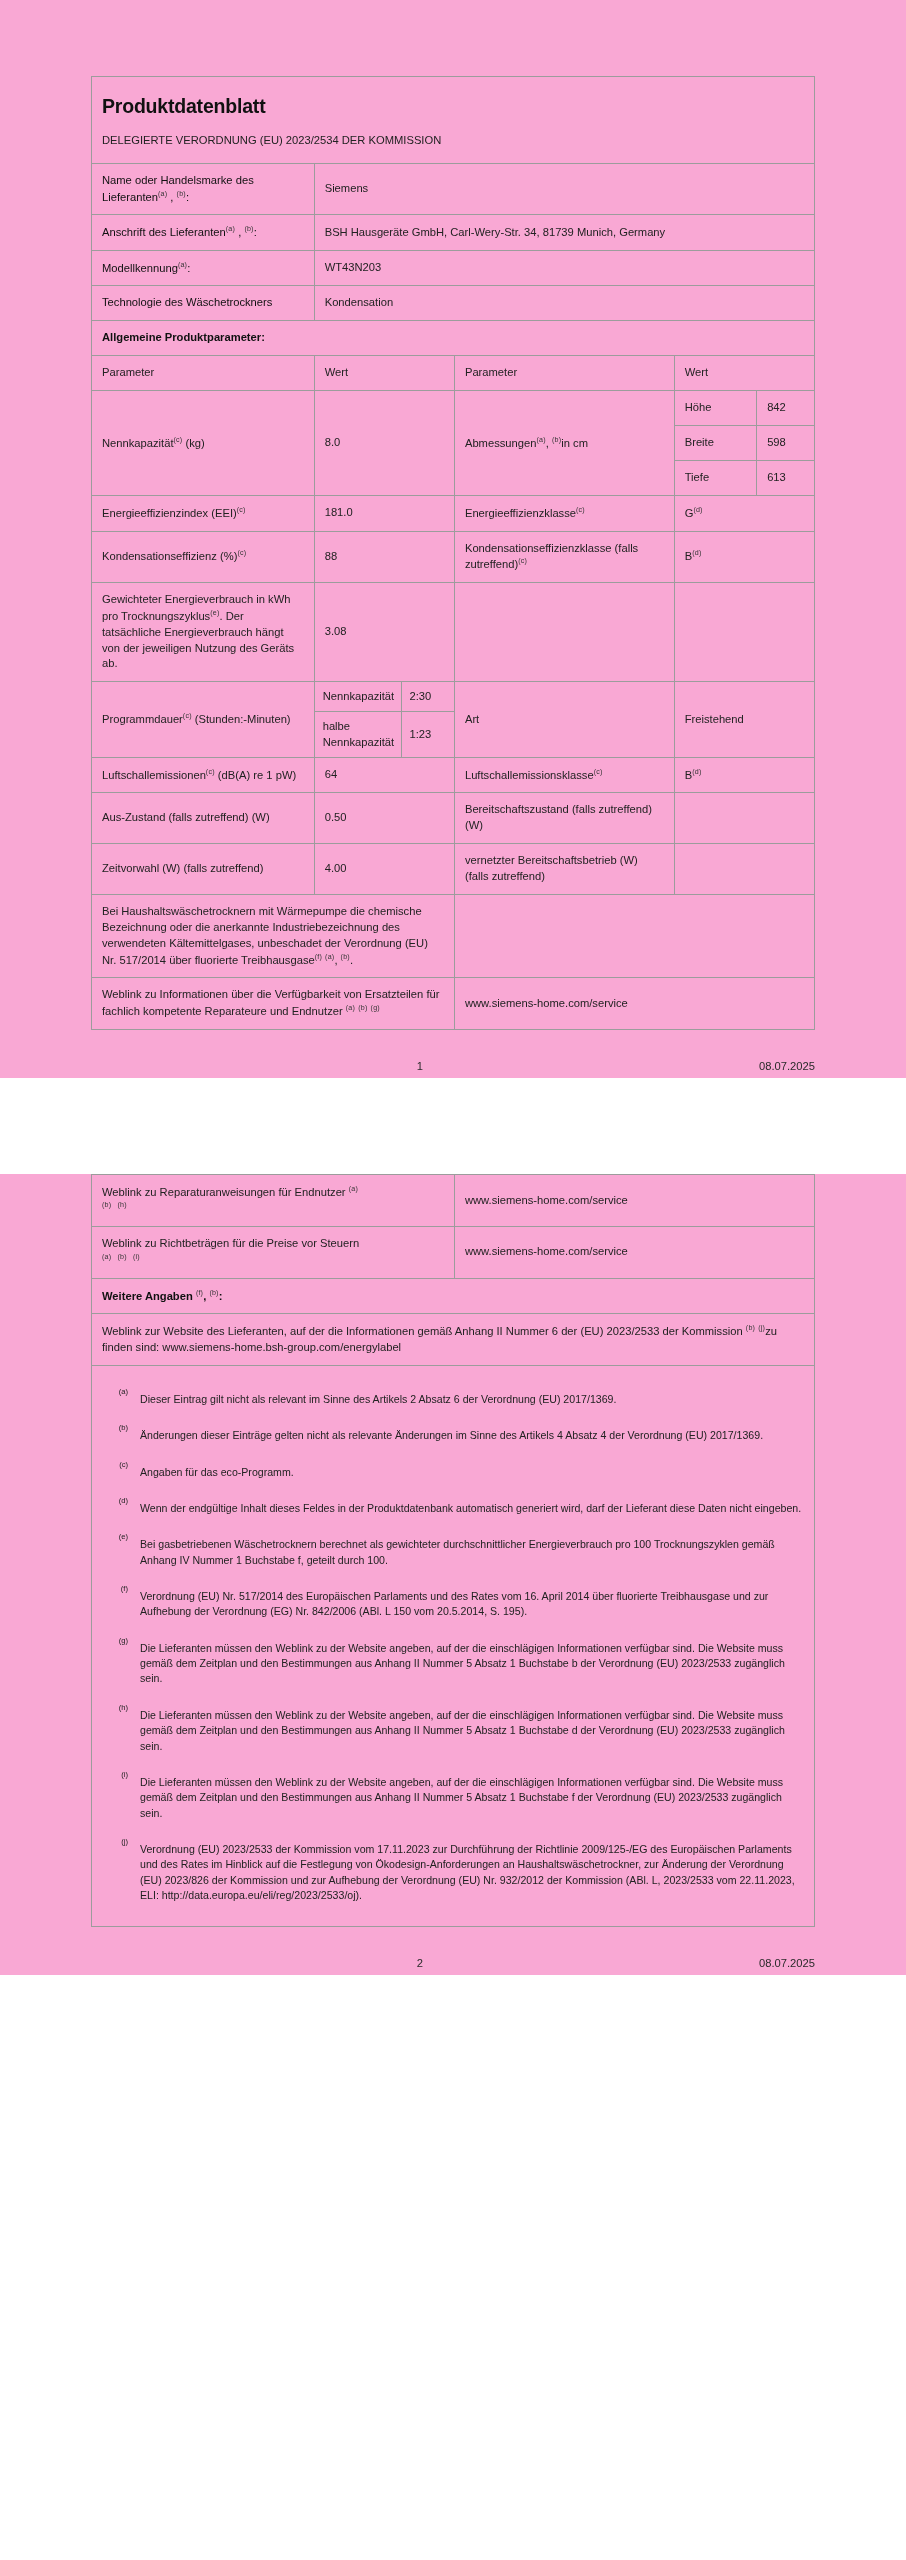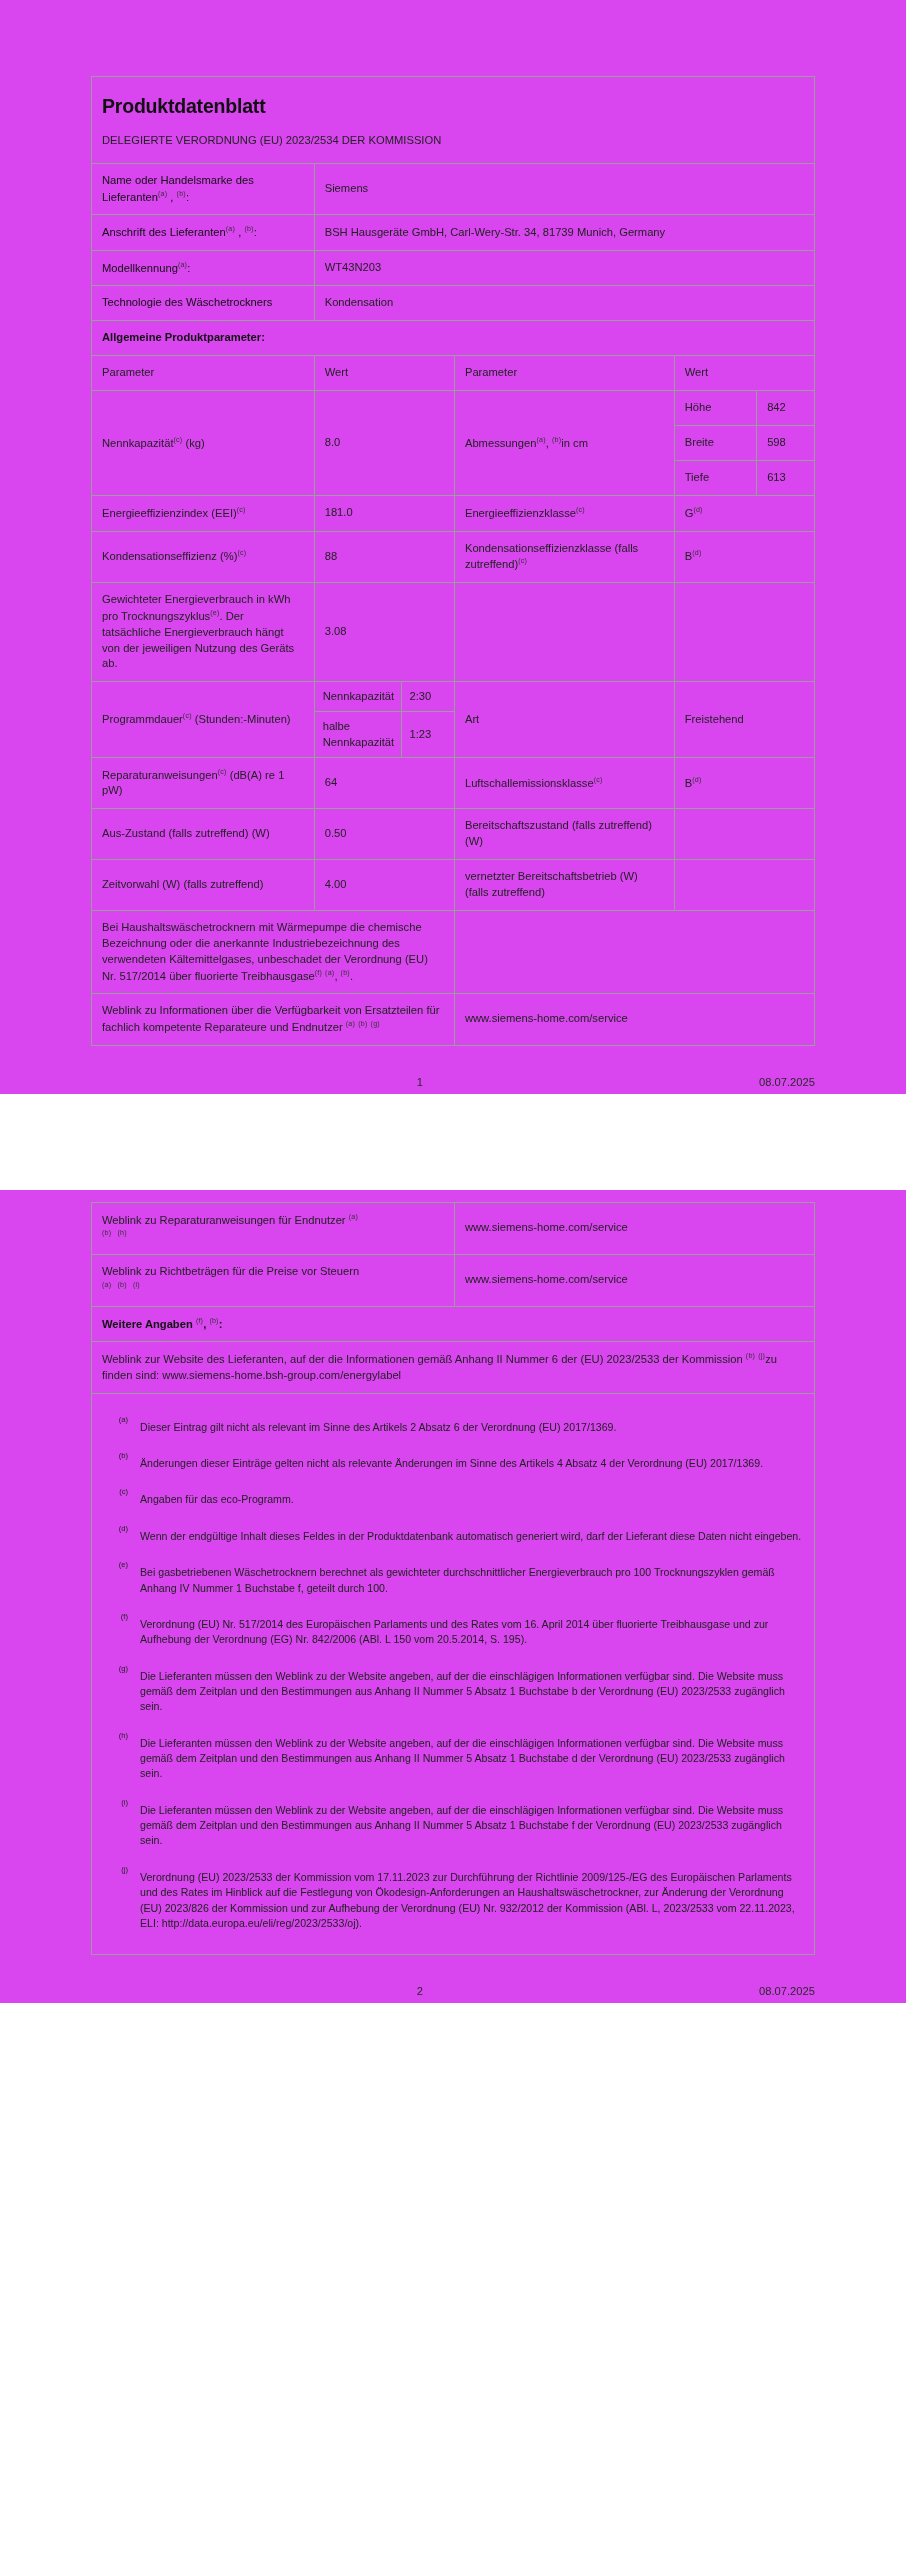--- a/index.html
+++ b/index.html
@@ -10,28 +10,28 @@
     width: 906px;
   }
   body {
     font-family: "Liberation Sans", sans-serif;
     color: #1a1a1a;
     -webkit-font-smoothing: antialiased;
   }
   .page {
     position: relative;
     width: 906px;
-    background: #d946ef;
+    background: #f9a8d4;
   }
   .sheet {
     margin: 0 auto;
     width: 724px;
     padding-top: 76px;
   }
-  .page2 .sheet { padding-top: 12px; }
+  .page2 .sheet { padding-top: 0; }
 
   table.main {
     width: 100%;
     border-collapse: collapse;
     table-layout: fixed;
   }
   table.main td, table.main th {
     border: 1px solid #9c9c9c;
     padding: 9px 10px;
     vertical-align: middle;
@@ -264,21 +264,21 @@
             </tr>
           </tbody>
               </table>
         </td>
         <td>Art</td>
         <td colspan="2" class="ctr">Freistehend</td>
       </tr>
 
       <tr>
         <td>
-          <span>Reparaturanweisungen</span><sup class="fn">(c)</sup><span> (dB(A) re 1 pW)</span>
+          <span>Luftschallemissionen</span><sup class="fn">(c)</sup><span> (dB(A) re 1 pW)</span>
         </td>
         <td class="ctr">64</td>
         <td>
           <span>Luftschallemissionsklasse</span><sup class="fn">(c)</sup>
         </td>
         <td colspan="2" class="ctr">
           <span>B</span><sup class="fn">(d)</sup>
         </td>
       </tr>
 

